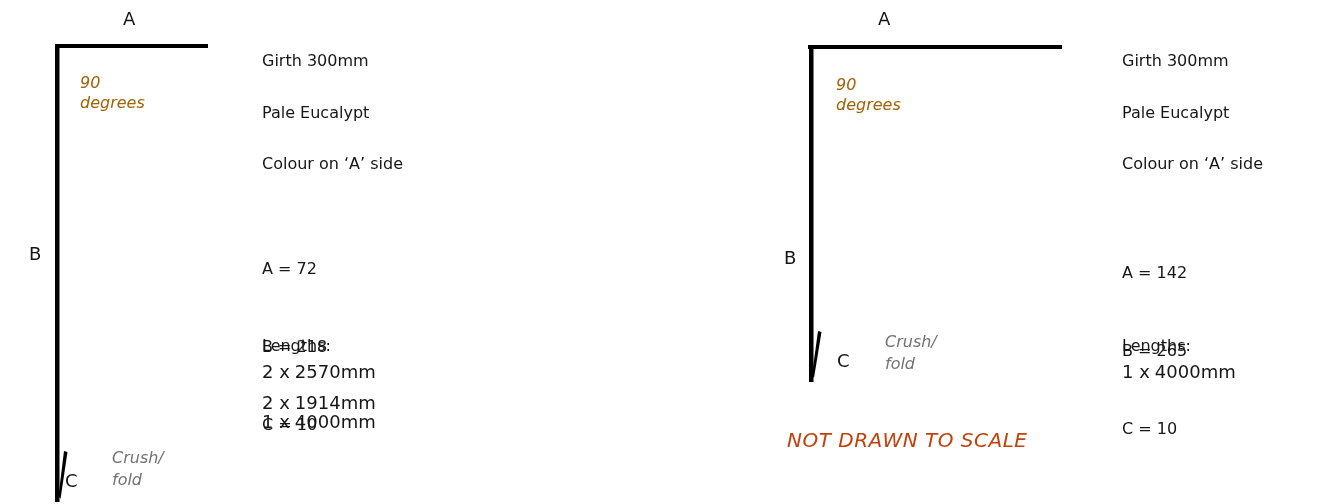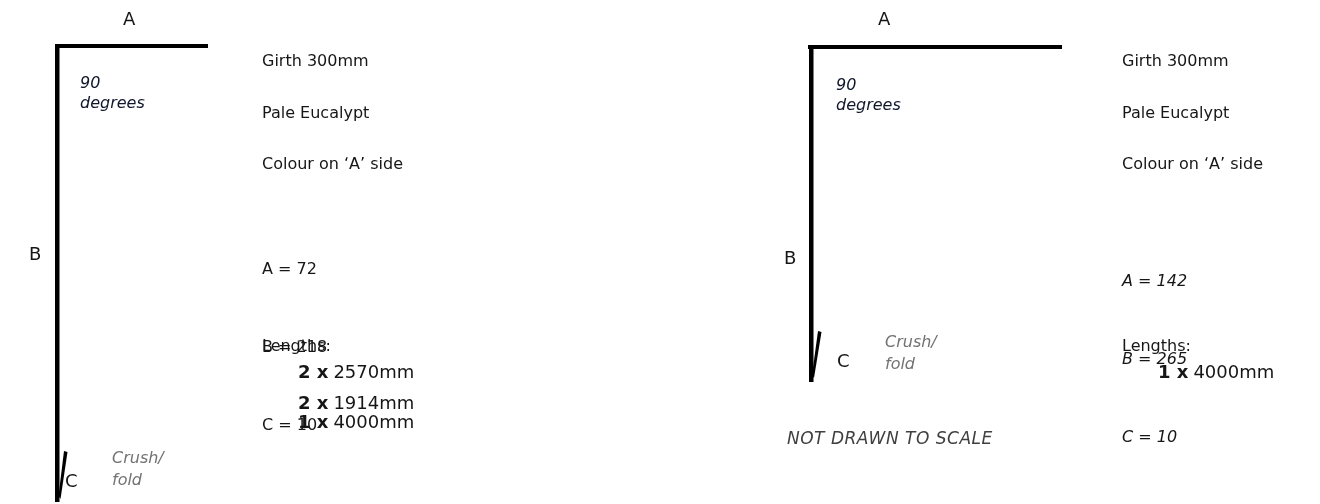--- a/index.html
+++ b/index.html
@@ -19,21 +19,21 @@
   .panel-svg { position: absolute; top: 0; }
   .label {
     font-size: 18px;
     color: #161616;
     white-space: nowrap;
   }
   .italic-note {
     font-style: italic;
     font-size: 16px;
     line-height: 20px;
-    color: #0f172a;
+    color: #a16207;
     white-space: nowrap;
   }
   .crush-note {
     font-style: italic;
     font-size: 16px;
     line-height: 22px;
     color: #737373;
     white-space: nowrap;
   }
   .spec-line {
@@ -45,29 +45,29 @@
     position: absolute;
     font-size: 16px;
     line-height: 26px;
     white-space: pre;
   }
   .lengths-row {
     position: absolute;
     font-size: 18px;
     white-space: nowrap;
   }
-  .lengths-row .qty { font-weight: bold; margin-left: 36px; }
+  .lengths-row .qty { font-weight: normal; }
   .lengths-row .val { margin-left: 5px; text-align: center; }
   .scale-note {
     position: absolute;
     font-style: italic;
-    font-size: 17px;
+    font-size: 20px;
     letter-spacing: 0.5px;
     white-space: nowrap;
-    color: #404040;
+    color: #c2410c;
   }
 </style>
 </head>
 <body>
 
 <div>
 
   <svg class="panel-svg" style="left:0;" width="240" height="504" viewBox="0 0 240 504">
     <rect x="55" y="44" width="153" height="4" fill="#000000"></rect>
     <rect x="55" y="44" width="4.5" height="458" fill="#000000"></rect>
@@ -125,21 +125,21 @@
   <div class="abs label" style="left:837px; top:350px;">C</div>
   <div class="abs crush-note" style="left:885px; top:331px;">
     <div>Crush/</div>
     <div>fold</div>
   </div>
 
   <div class="spec-line" style="left:1122px; top:51px;">Girth 300mm</div>
   <div class="spec-line" style="left:1122px; top:103px;">Pale Eucalypt</div>
   <div class="spec-line" style="left:1122px; top:154px;">Colour on ‘A’ side</div>
 
-  <div class="dims" style="left:1122px; top:216px;font-style:italic;">
+  <div class="dims" style="left:1122px; top:208px;">
     <div>A = 142</div>
     <div>B = 265</div>
     <div>C = 10</div>
   </div>
 
   <div class="spec-line" style="left:1122px; top:336px;">Lengths:</div>
   <div class="lengths-row" style="left:1122px; top:361px;">
     <span class="qty">1 x</span><span class="val">4000mm</span>
   </div>
 

